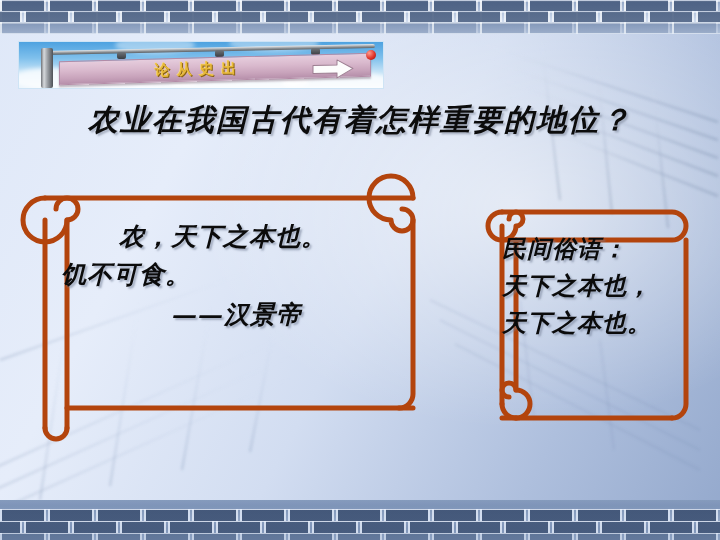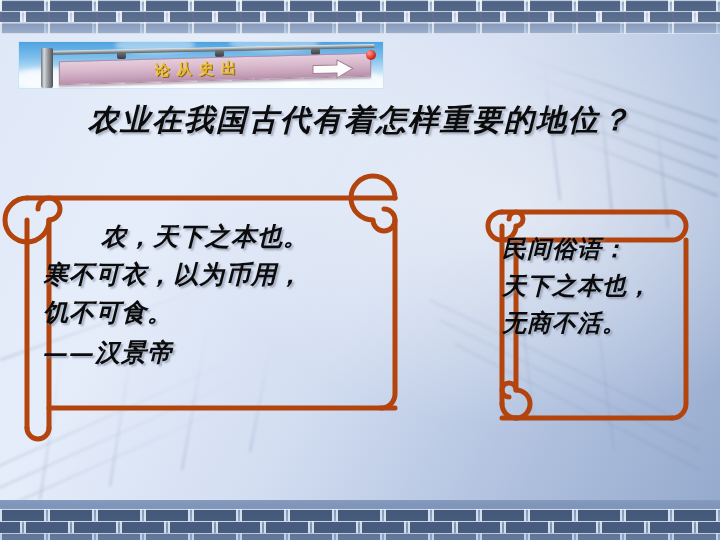--- a/index.html
+++ b/index.html
@@ -143,25 +143,25 @@
   .scroll-text {
     position: absolute;
     font-family: "DejaVu Serif", "Liberation Serif", serif;
     font-weight: bold;
     font-style: italic;
     color: #0b0b0b;
     text-shadow: 2px 2px 2px rgba(120,132,155,.60);
     white-space: nowrap;
   }
 
-  #scroll-left { left: 5px; top: 180px; width: 412px; height: 290px; }
+  #scroll-left { left: 23px; top: 180px; width: 412px; height: 290px; }
   #left-body { left: 38px; top: 38px; width: 360px; font-size: 25px; line-height: 38px; letter-spacing: 1px; }
   #left-body .ln { display:block; }
   #left-body .indent { padding-left: 58px; }
-  #left-body .attrib { display:block; text-align:left; padding-right: 8px; padding-top: 2px; }
+  #left-body .attrib { display:block; text-align:center; padding-right: 8px; padding-top: 2px; }
 
   #scroll-right { left: 476px; top: 196px; width: 228px; height: 250px; }
   #right-body { left: 26px; top: 34px; width: 190px; font-size: 24px; line-height: 37px; letter-spacing: 1px; }
   #right-body .ln { display:block; }
 </style>
 </head>
 <body>
 
 <div id="slide">
 
@@ -297,21 +297,20 @@
         <path d="M44,228 L390,228"></path>
 
         <path d="M390,40 L390,214 a14,14 0 0,1 -14,14"></path>
 
         <path d="M390,18 a22,22 0 1,0 -22,22 a11,11 0 1,0 11,-11"></path>
       </g>
     </svg>
 
     <div class="scroll-text" id="left-body">
       <span class="ln indent">农，天下之本也。</span>
-      <span class="ln">寒不可衣，以为币用，</span>
       <span class="ln">饥不可食。</span>
       <span class="attrib">——汉景帝</span>
     </div>
   </div>
 
   <div class="scroll" id="scroll-right">
     <svg width="228" height="250" viewBox="0 0 228 250">
       <g fill="none" stroke="#b3440d" stroke-width="5" stroke-linecap="round" stroke-linejoin="round">
 
         <path d="M26,16 L196,16 a14,14 0 0,1 0,28 L26,44"></path>
@@ -326,17 +325,17 @@
         <path d="M40,222 L196,222"></path>
         <path d="M26,222 L40,222"></path>
 
         <path d="M210,44 L210,208 a14,14 0 0,1 -14,14"></path>
       </g>
     </svg>
 
     <div class="scroll-text" id="right-body">
       <span class="ln">民间俗语：</span>
       <span class="ln">天下之本也，</span>
-      <span class="ln">无商不活。</span>
+      <span class="ln">天下之本也。</span>
     </div>
   </div>
 
 </div>
 
 </body></html>

